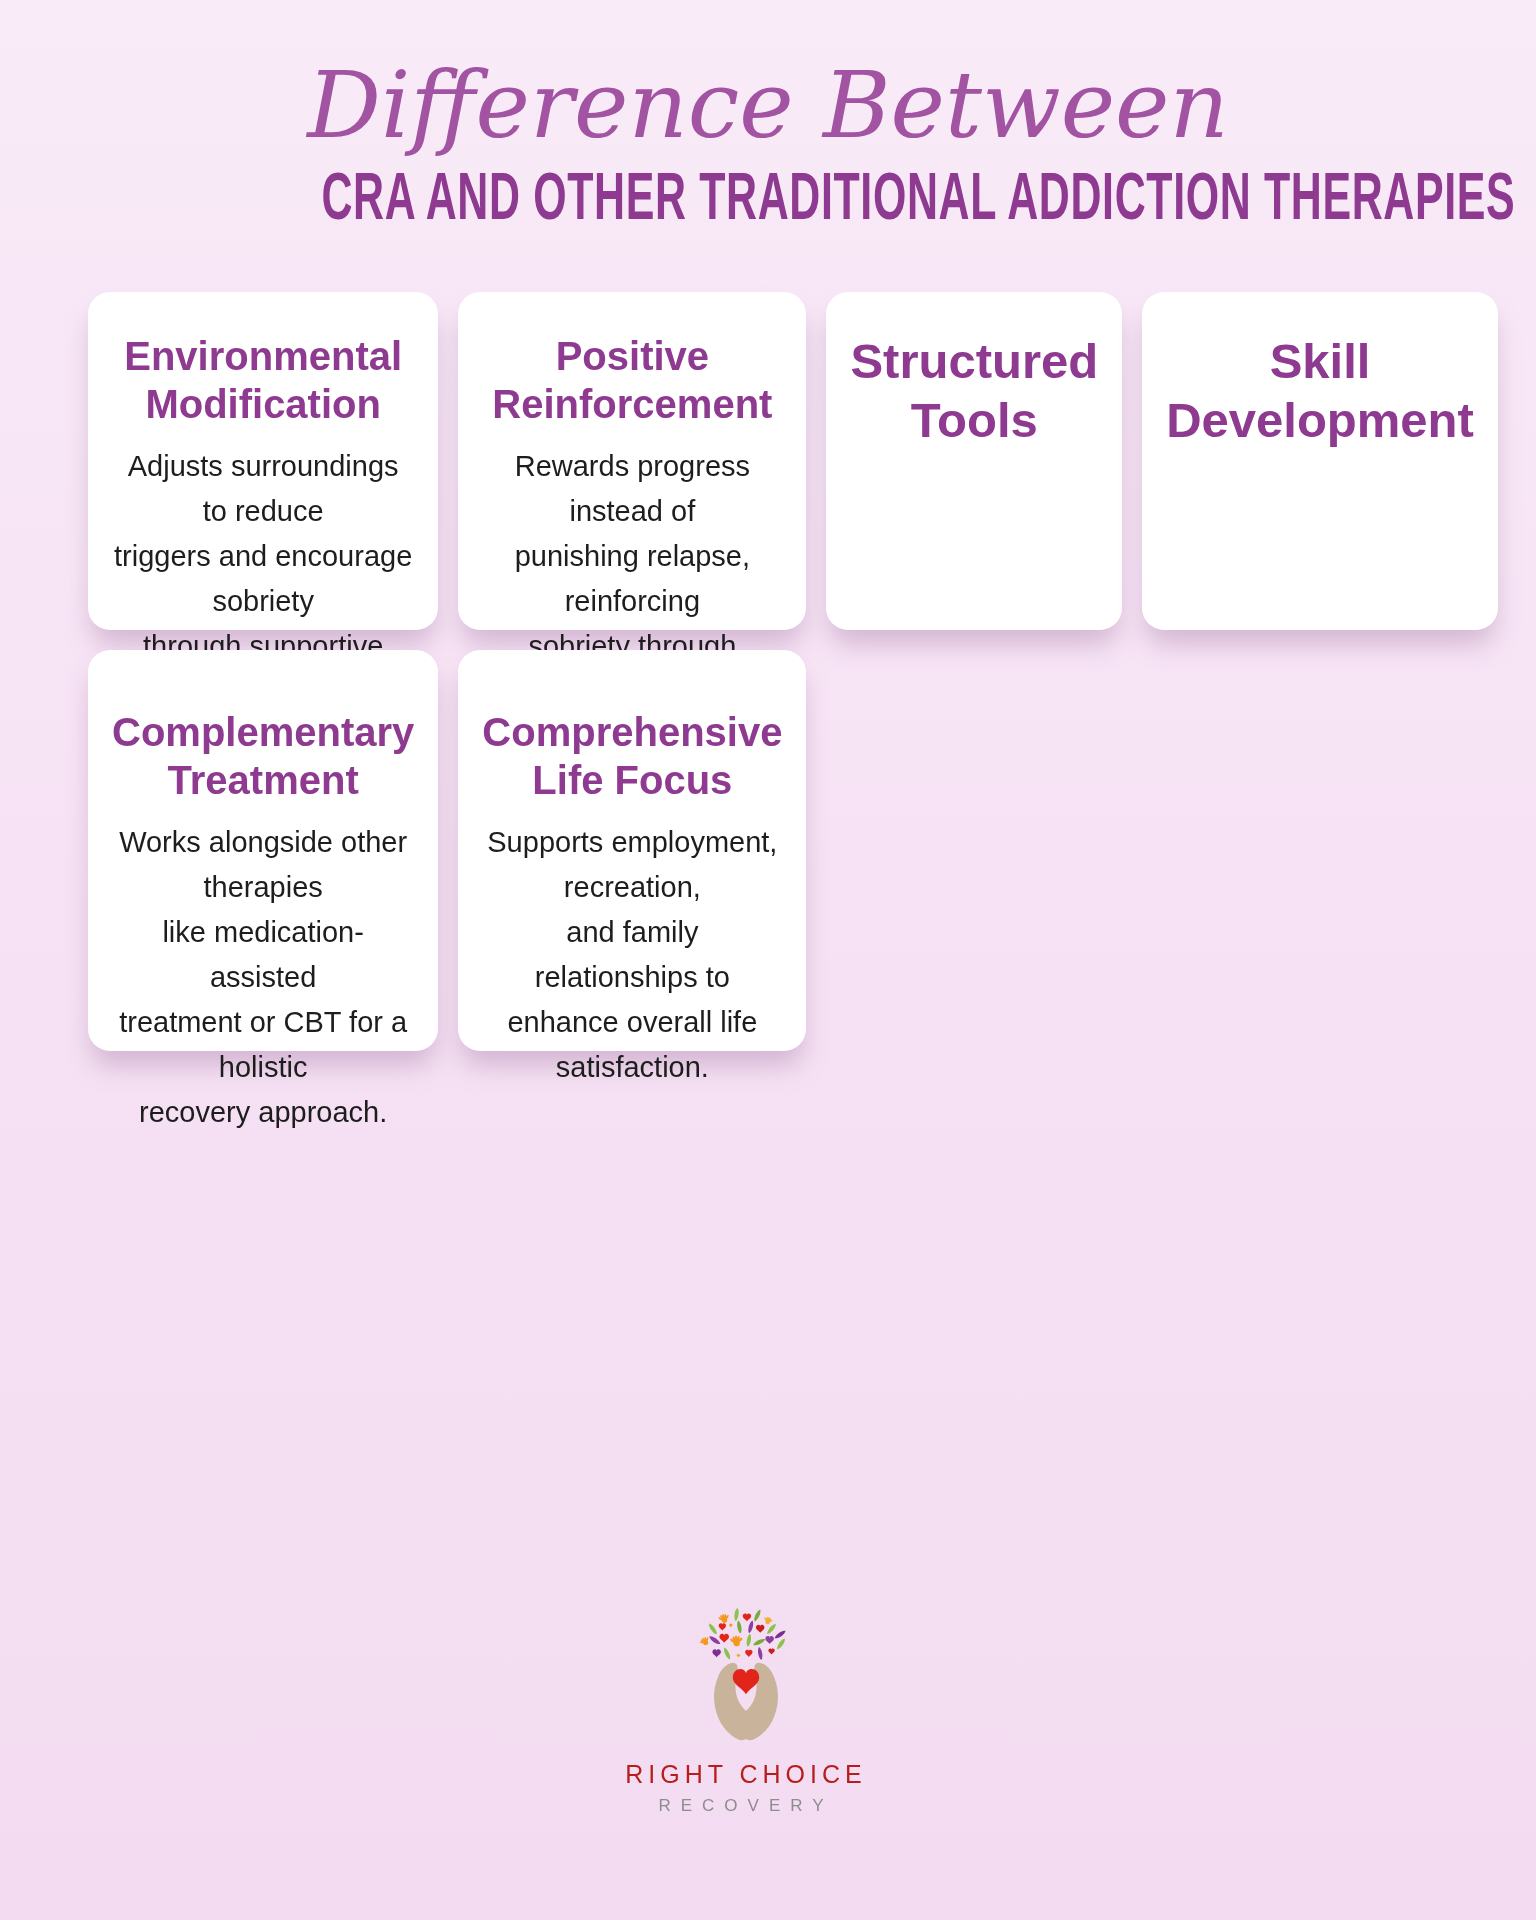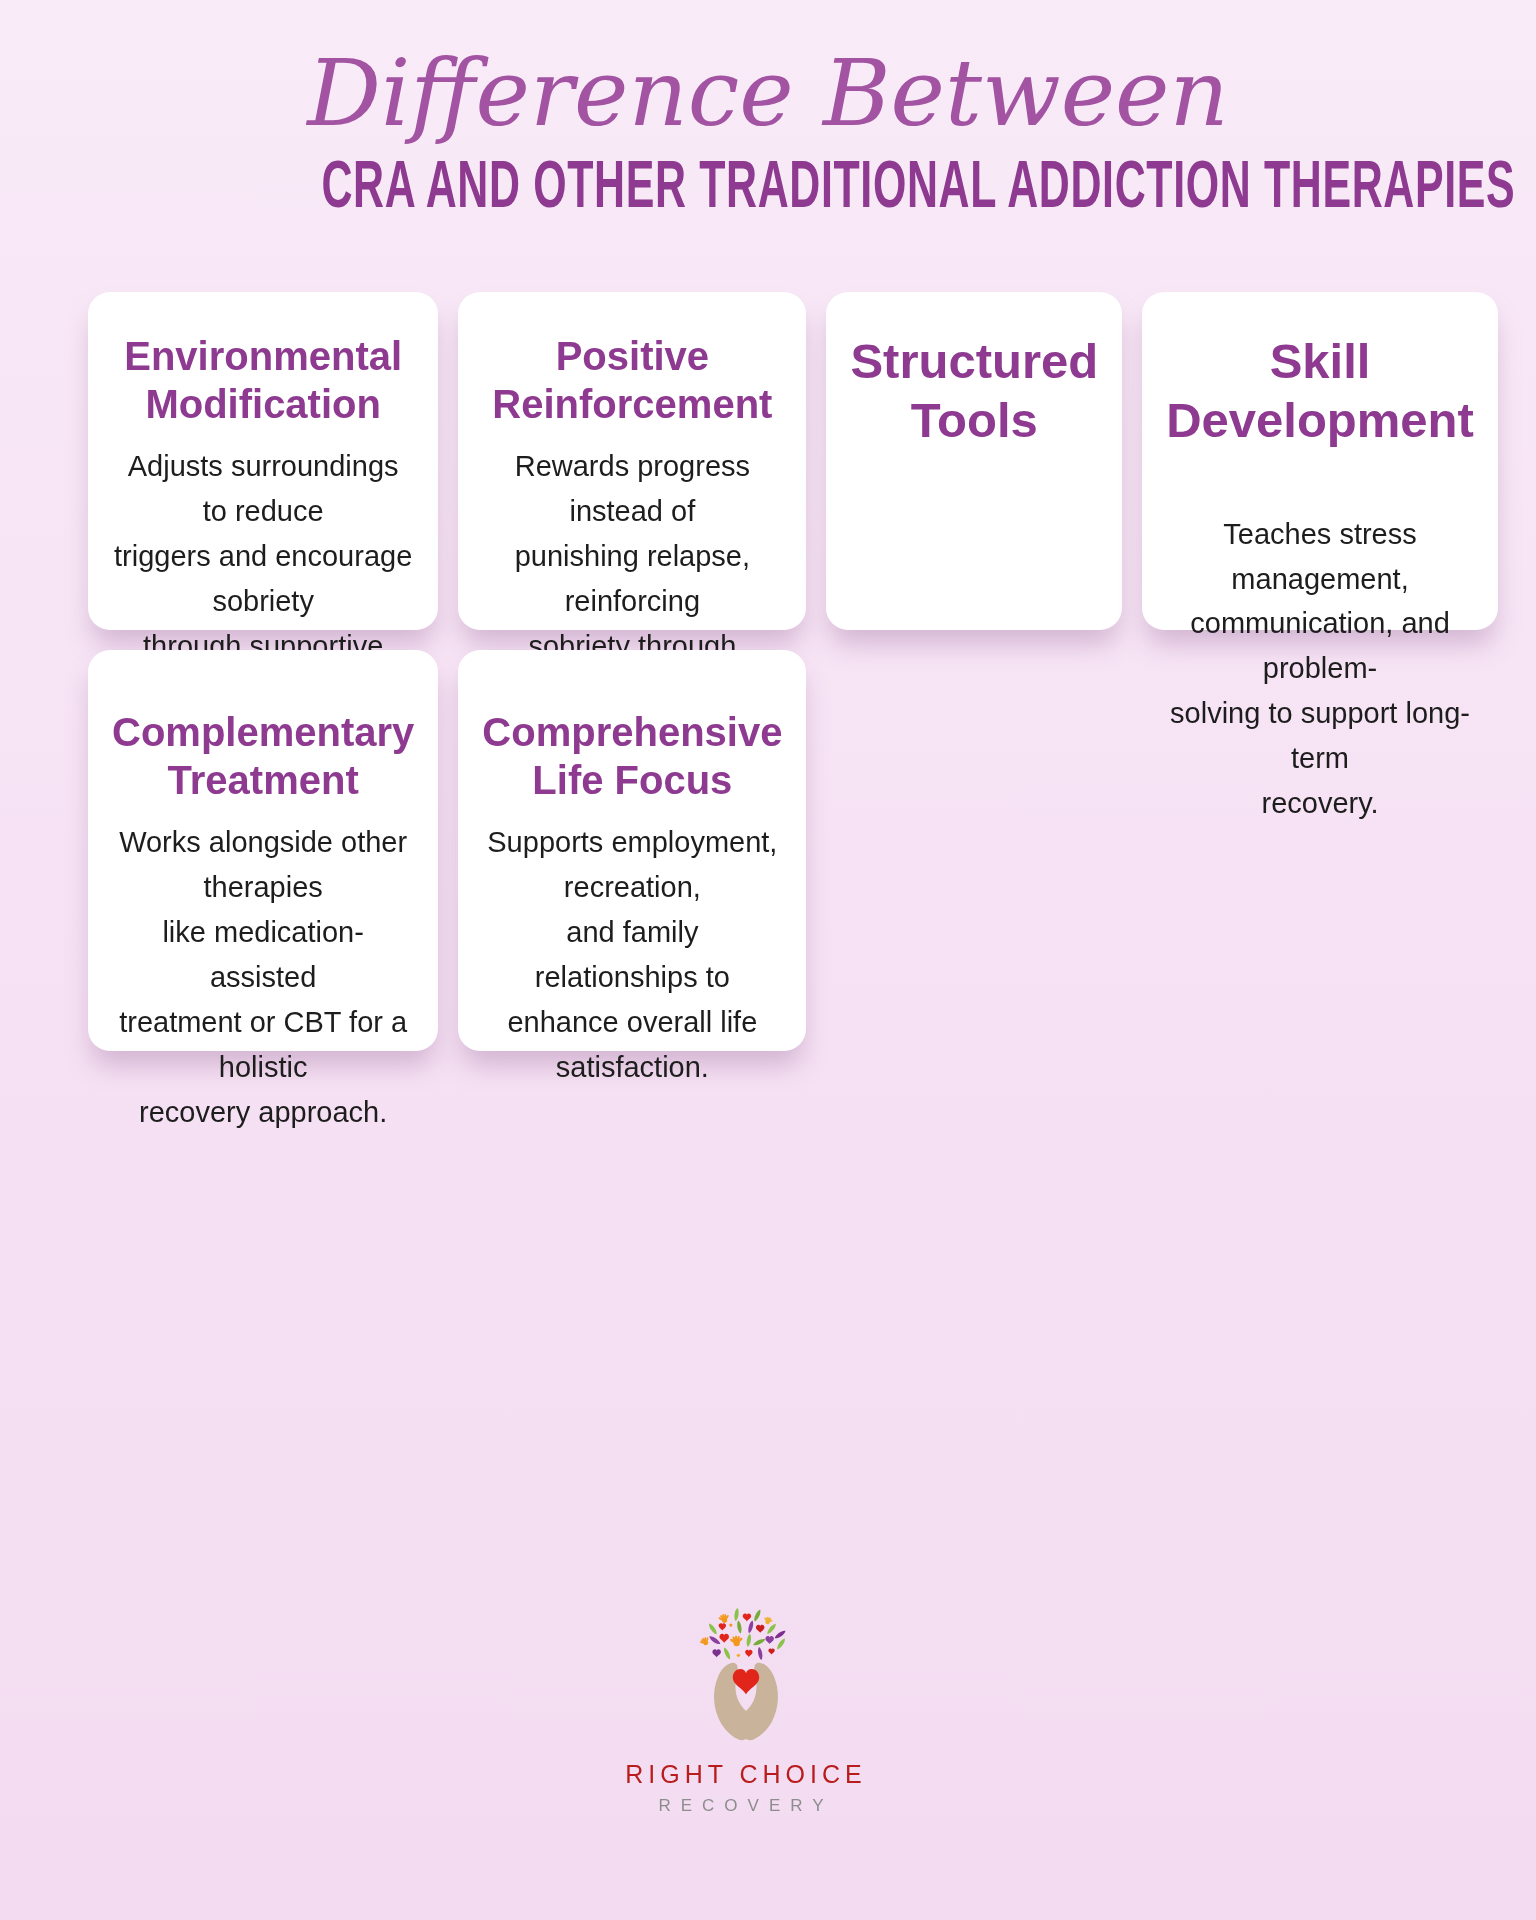--- a/index.html
+++ b/index.html
@@ -5,21 +5,21 @@
   html,body{margin:0;padding:0;}
   body{
     width:1536px;height:1920px;
     font-family:"Liberation Sans",sans-serif;
     background:linear-gradient(180deg,#f9ebf8 0%,#f6e2f4 45%,#f3dcf1 100%);
     overflow:hidden;
   }
   .page{position:relative;width:1536px;height:1920px;}
 
   
-  .header{position:absolute;top:3px;left:0;width:100%;text-align:center;}
+  .header{position:absolute;top:15px;left:0;width:100%;text-align:center;}
   .script-title{
     margin-top:38px;
     font-family:"DejaVu Serif",serif;font-style:italic;
     font-size:92px;line-height:1.15;color:#a253a2;
   }
   .main-title{
     display:inline-block;white-space:nowrap;
     font-weight:bold;font-size:66px;line-height:1;
     letter-spacing:1px;color:#8d3a90;
     transform:scaleX(0.65);transform-origin:center;
@@ -89,24 +89,20 @@
       <p class="card-body">Rewards progress instead of
 punishing relapse, reinforcing
 sobriety through incentives and
 alternative rewarding activities.</p>
     </div>
     <div class="card">
       <h2 class="card-title">Structured Tools</h2>
     </div>
     <div class="card">
       <h2 class="card-title">Skill Development</h2>
-      <p class="card-body">Teaches stress management,
-communication, and problem-
-solving to support long-term
-recovery.</p>
     </div>
     <div class="card">
       <h2 class="card-title">Complementary Treatment</h2>
       <p class="card-body">Works alongside other therapies
 like medication-assisted
 treatment or CBT for a holistic
 recovery approach.</p>
     </div>
     <div class="card">
       <h2 class="card-title">Comprehensive Life Focus</h2>

